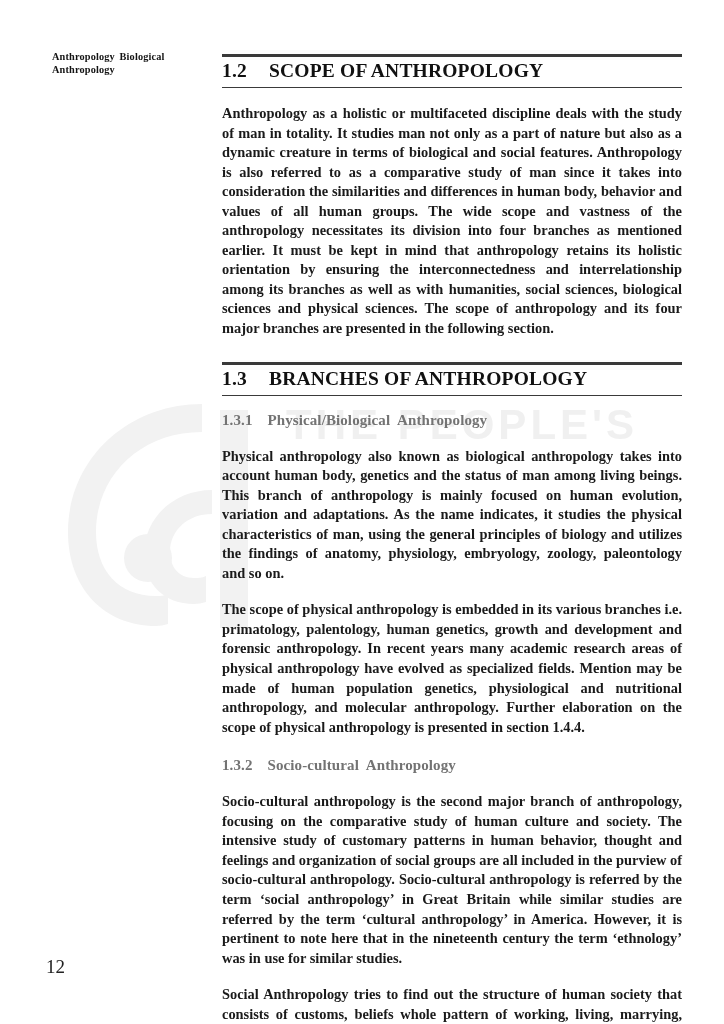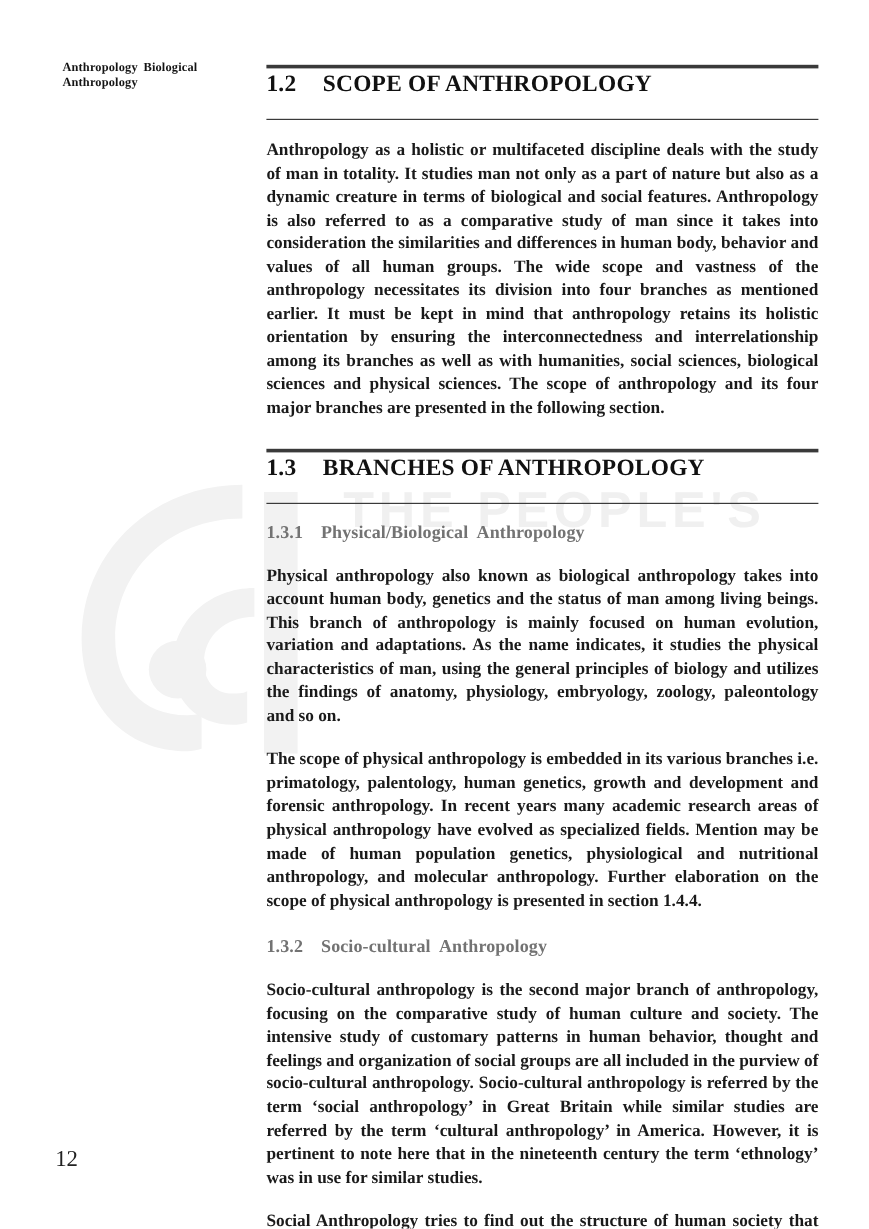--- a/index.html
+++ b/index.html
@@ -70,21 +70,21 @@
     left: 222px;
     top: 0;
     width: 460px;
     z-index: 2;
   }
 
   .sec-head {
     margin: 0;
     border-top: 3.2px solid #3a3a3a;
     border-bottom: 1.4px solid #3a3a3a;
-    padding: 3px 0 17px 0;
+    padding: 3px 0 5px 0;
     font-weight: 700;
     font-size: 19.5px;
     letter-spacing: 0.2px;
     color: #111111;
     white-space: pre;
   }
   .sec-head .num { display: inline-block; }
   .sec-head .ttl { display: inline-block; }
 
   .sub-head {

